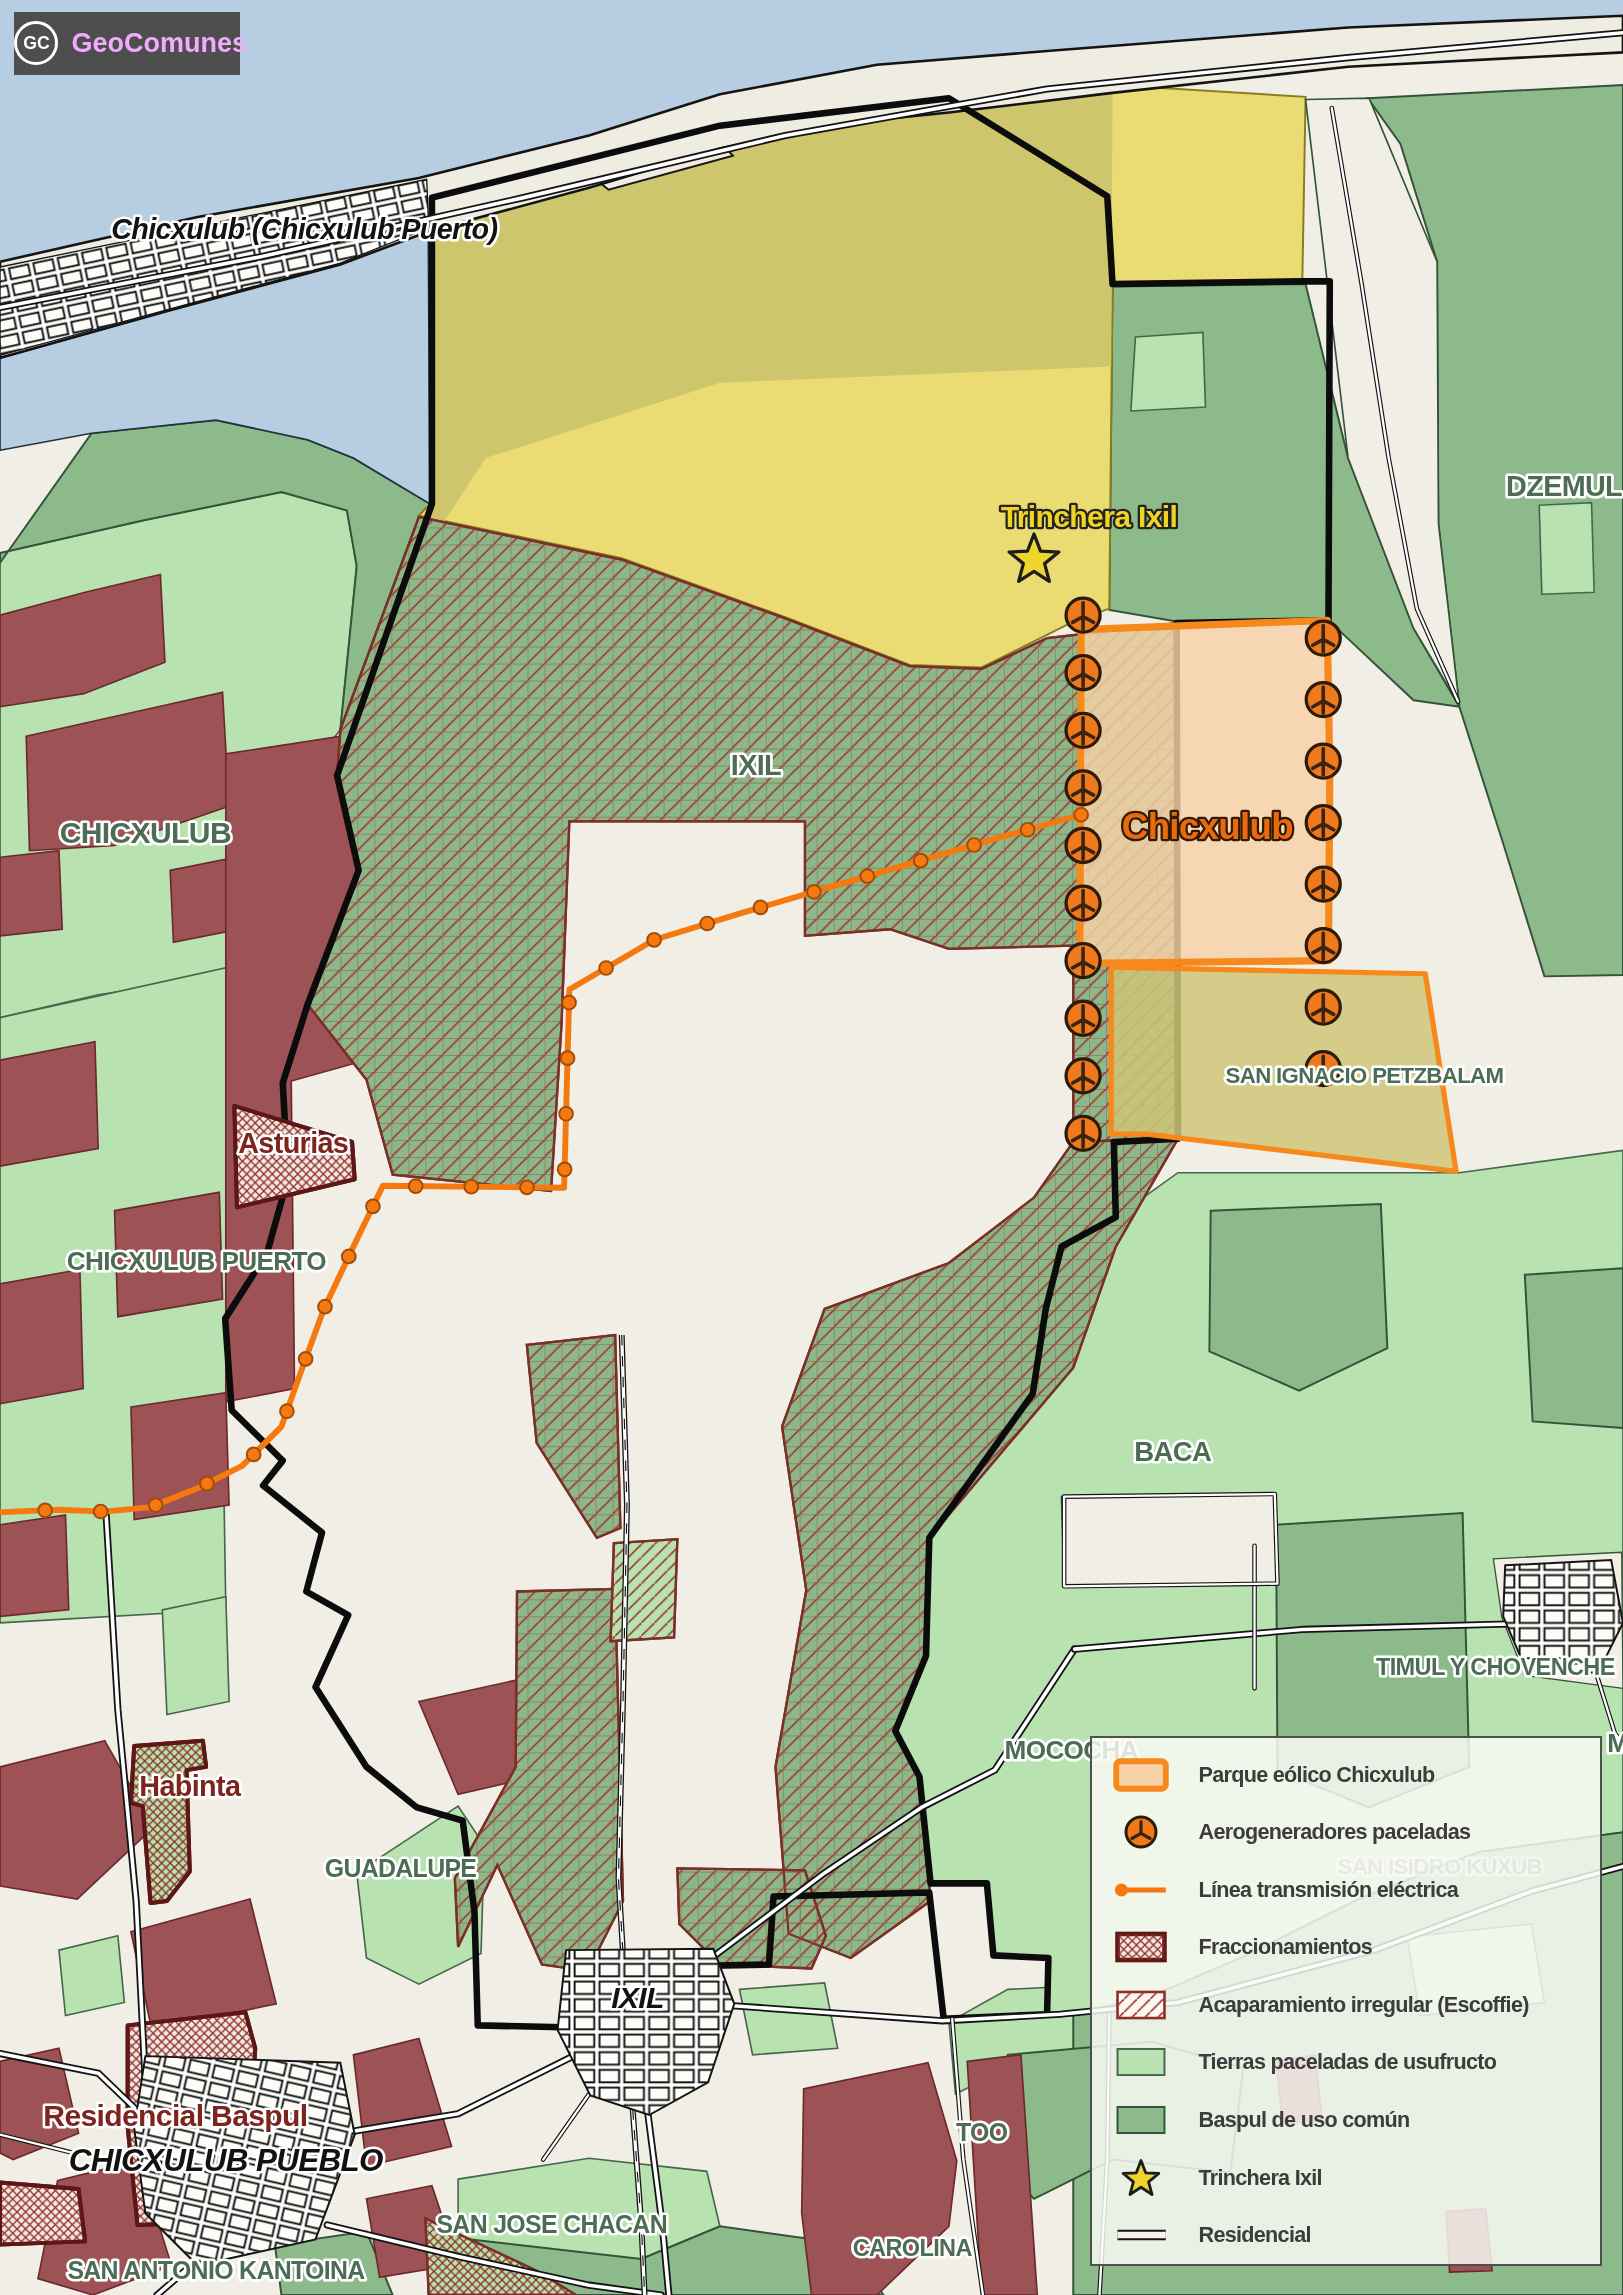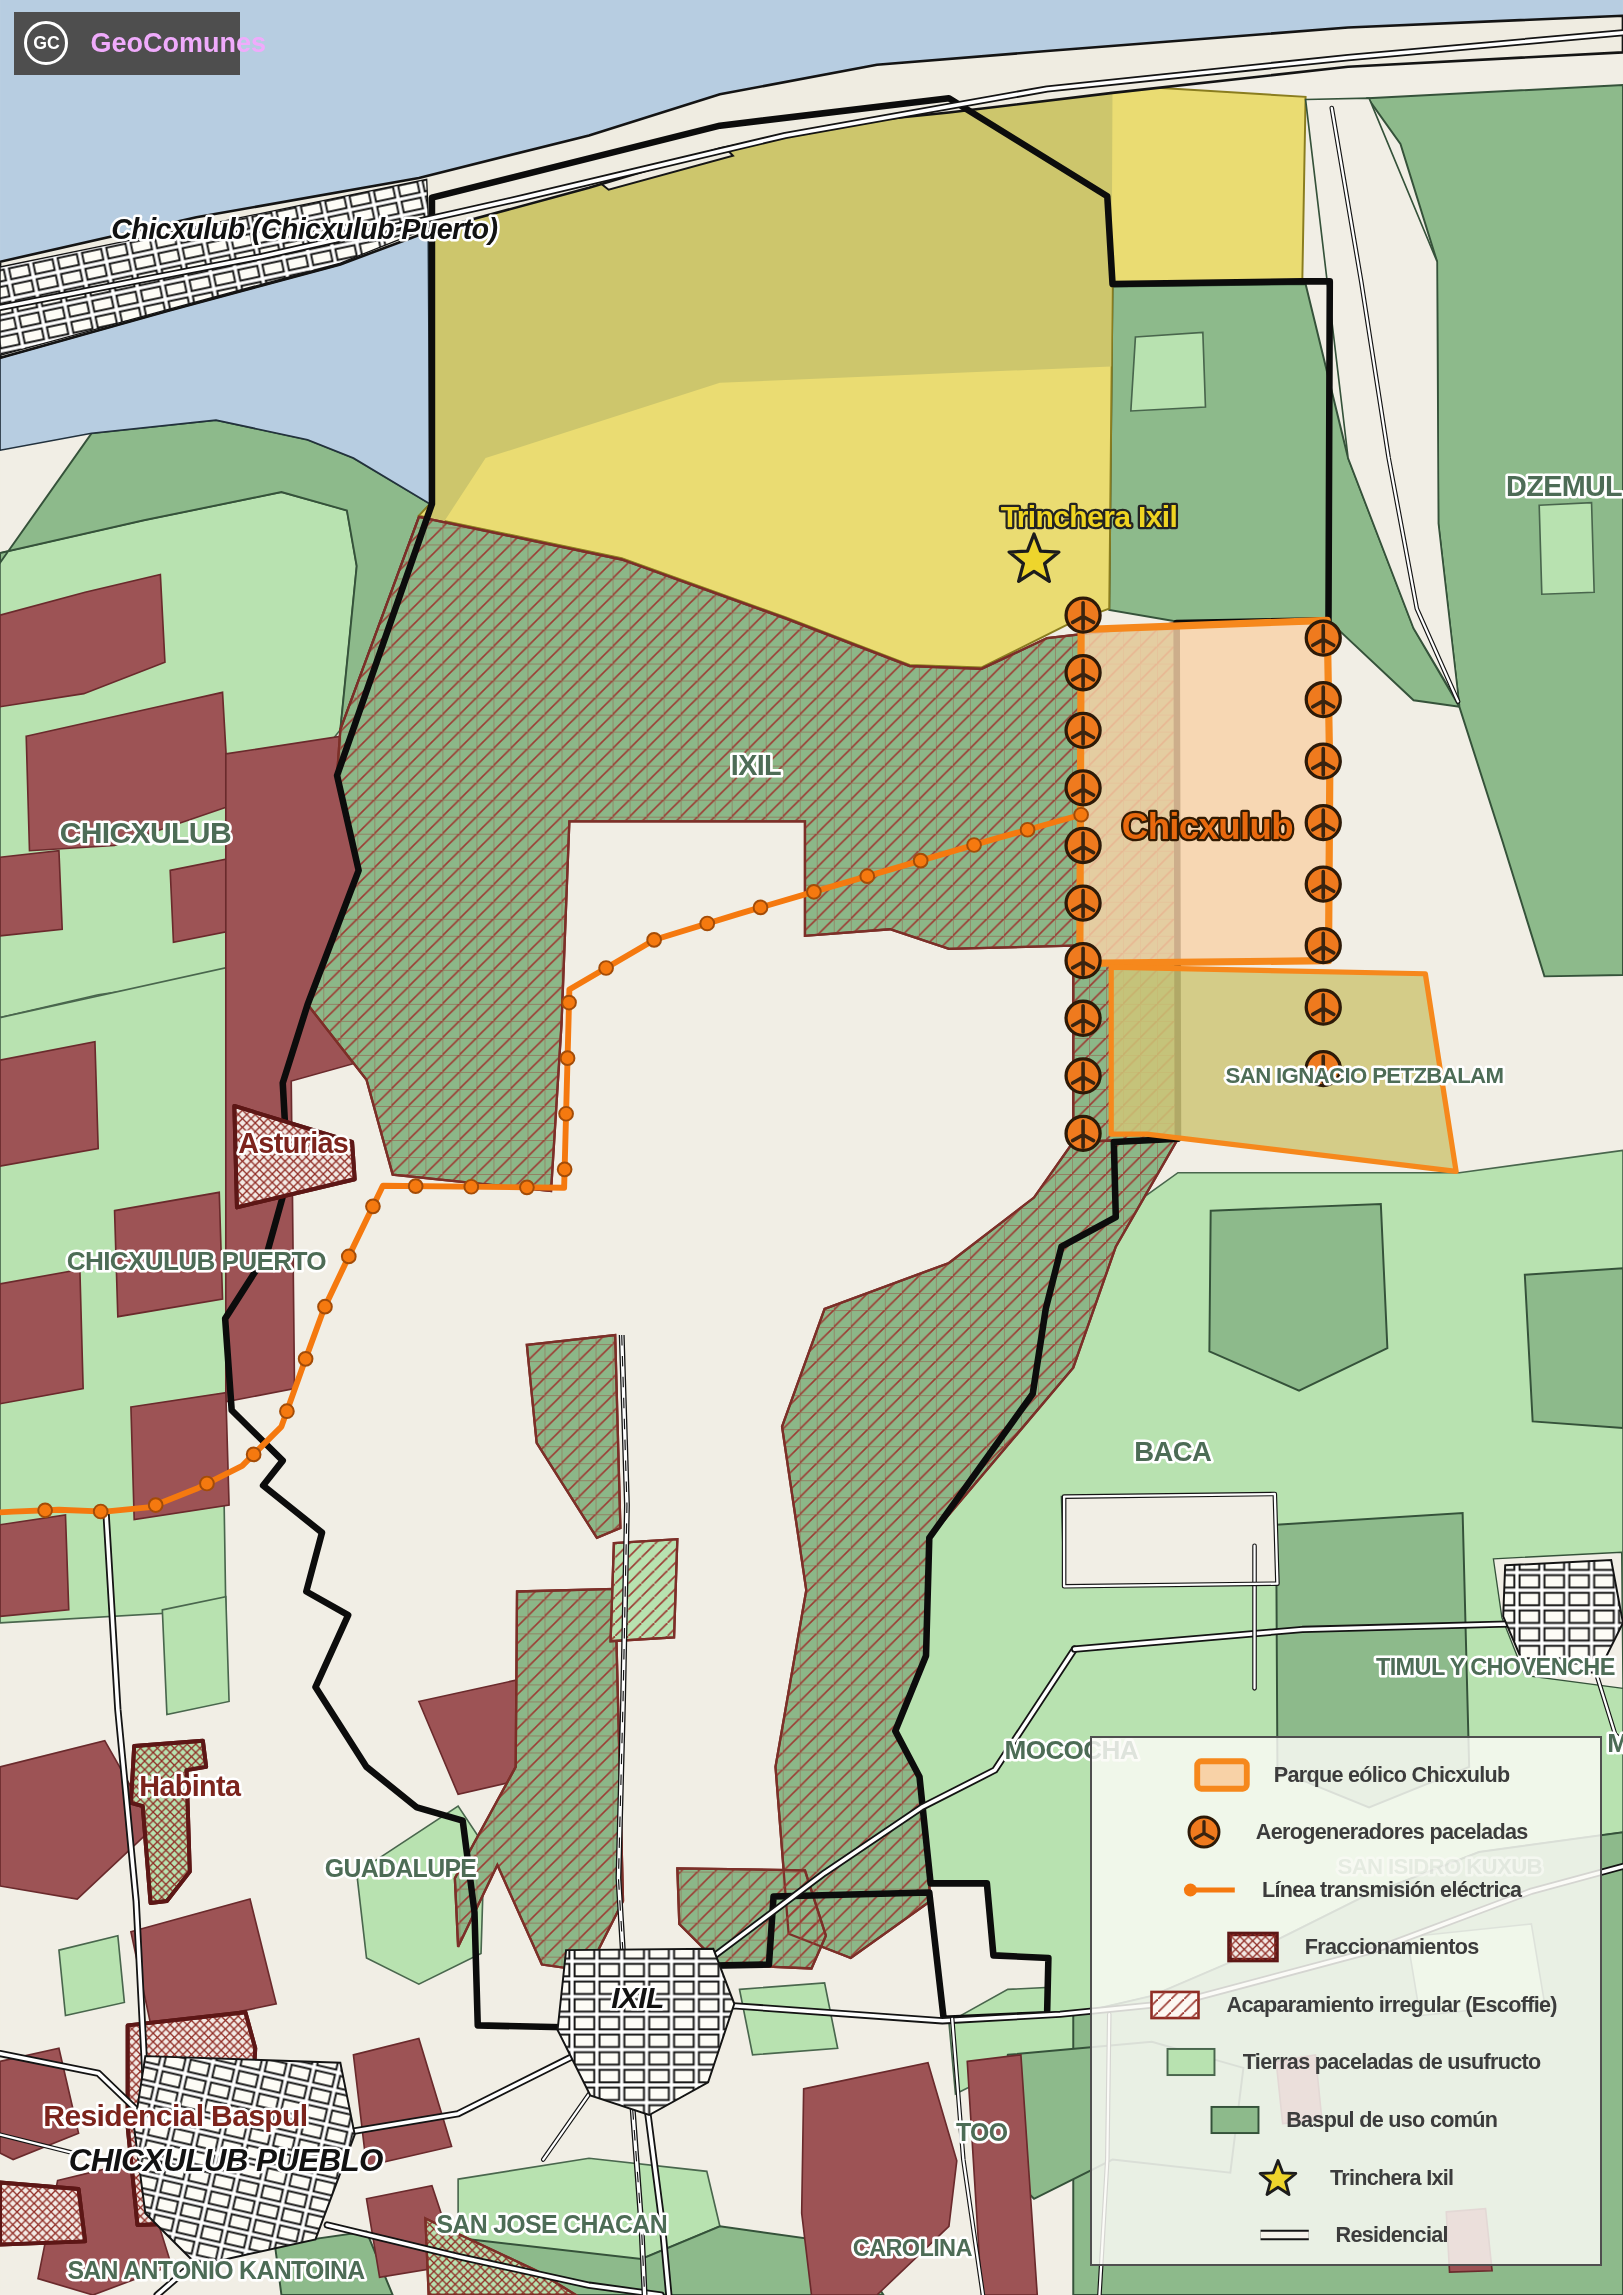--- a/index.html
+++ b/index.html
@@ -12,31 +12,31 @@
        font-weight:bold;letter-spacing:-1px;}
   text.ejido{fill:#4d6c56;stroke:#ffffff;stroke-width:8px;}
   text.ejido-faded{fill:#4d6c56;stroke:#ffffff;stroke-width:8px;opacity:.6;}
   text.town{fill:#121212;stroke:#ffffff;stroke-width:8px;font-style:italic;}
   text.fracc{fill:#7c241d;stroke:#ffffff;stroke-width:8px;}
   text.park{fill:#e8690e;stroke:#321b03;stroke-width:7px;}
   text.trinchera{fill:#efd421;stroke:#232323;stroke-width:7px;}
 
   
   #logo{position:absolute;left:14.4px;top:11.8px;width:226px;height:63px;background:#4e4e4e;
-        display:flex;align-items:center;gap:22px;padding:0 10px;box-sizing:border-box;}
+        display:flex;align-items:center;gap:13px;padding:0 0;box-sizing:border-box;}
   #logo .gc-circle{width:38px;height:38px;border:3.3px solid #ffffff;border-radius:50%;
         color:#ffffff;display:flex;align-items:center;justify-content:center;
         font-size:17.7px;font-weight:bold;flex:0 0 auto;}
   #logo .gc-name{color:#f0abfc;font-size:27px;font-weight:bold;letter-spacing:0;}
 
   
   #legend{position:absolute;left:1090px;top:1736px;width:512px;height:530px;
           background:rgba(250,250,246,.84);border:2px solid #4f4f4f;box-sizing:border-box;
           padding:17px 9.2px 9.2px 10.5px;display:flex;flex-direction:column;justify-content:space-between;}
-  .lg-row{display:flex;align-items:center;height:39px;gap:13px;justify-content:center;}
+  .lg-row{display:flex;align-items:center;height:39px;gap:19px;}
   .lg-swatch{width:77px;flex:0 0 auto;display:flex;justify-content:center;align-items:center;}
   .lg-label{font-size:21.6px;font-weight:bold;color:#3c3c3c;white-space:nowrap;letter-spacing:-0.7px;}
 </style>
 </head>
 <body>
 
 <div id="stage">
 
 <svg id="map" viewBox="0 0 2480 3507" xmlns="http://www.w3.org/2000/svg">
   <defs>

